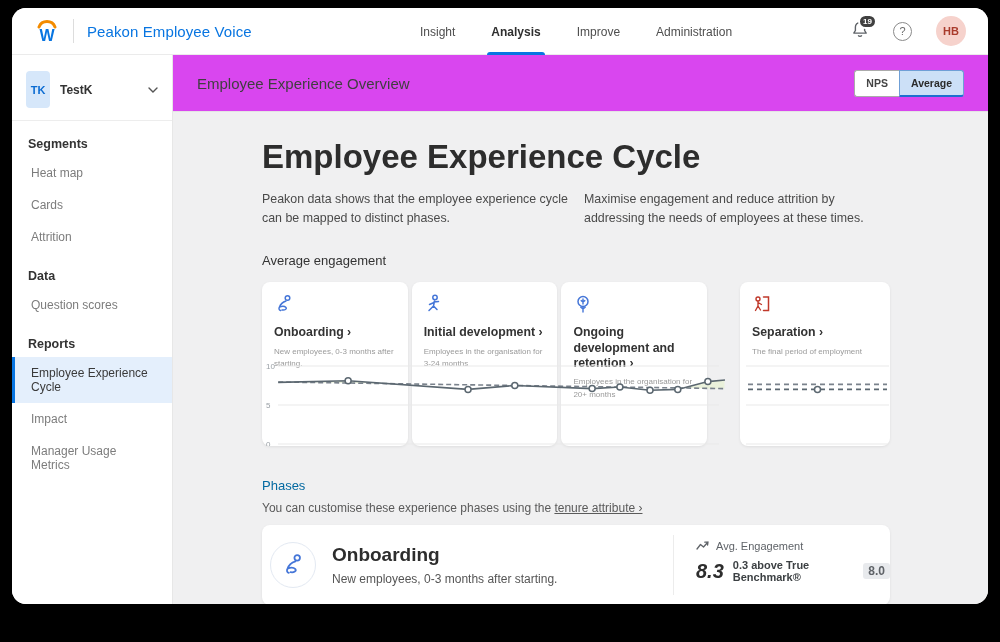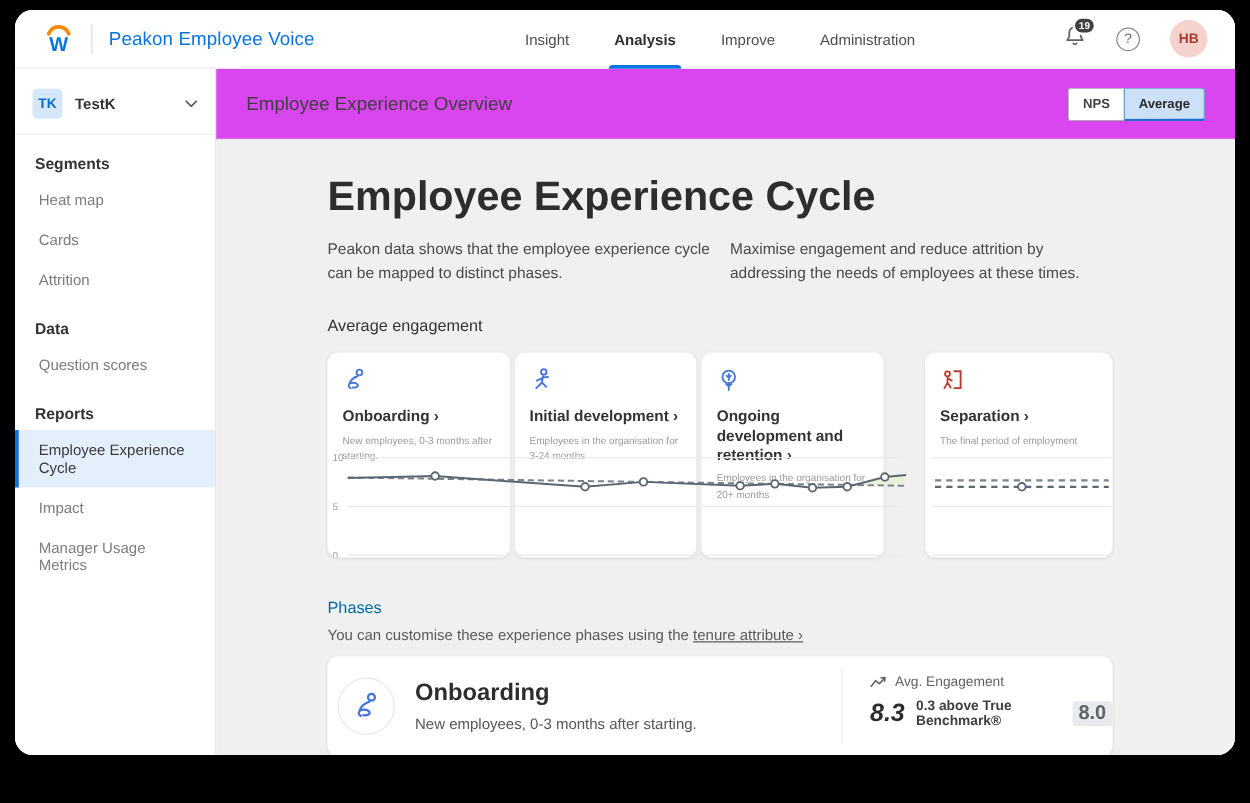--- a/index.html
+++ b/index.html
@@ -18,21 +18,21 @@
   .top-right { margin-left:auto; display:flex; align-items:center; gap:24px; }
   .bell-wrap { position:relative; cursor:pointer; }
   .badge { position:absolute; top:-6px; right:-8px; background:#404040; color:#fff; font-size:8px; font-weight:bold; padding:1px 3px; border-radius:8px; border:2px solid #fff; min-width:15px; text-align:center; }
   .help { width:19px; height:19px; border:1.4px solid #8a8a8a; border-radius:50%; color:#6a6a6a; font-size:11px; display:flex; align-items:center; justify-content:center; cursor:pointer; }
   .avatar { width:30px; height:30px; border-radius:50%; background:#f6d2cc; color:#a93b2c; font-weight:bold; font-size:11px; display:flex; align-items:center; justify-content:center; cursor:pointer; }
 
   
   .body-row { display:flex; height:549px; }
   .sidebar { width:161px; background:#fff; border-right:1px solid #e7e7e7; padding-top:6px; flex-shrink:0; }
   .account { display:flex; align-items:center; padding:10px 14px 12px 14px; border-bottom:1px solid #ededed; cursor:pointer; }
-  .tk-badge { width:24px; height:24px; border-radius:4px; background:#d6e7fa; color:#0b6cd2; font-size:11px; font-weight:bold; display:flex; align-items:center; justify-content:center;text-align:right; }
+  .tk-badge { width:24px; height:37px; border-radius:4px; background:#d6e7fa; color:#0b6cd2; font-size:11px; font-weight:bold; display:flex; align-items:center; justify-content:center;text-align:right; }
   .account-name { font-size:12px; font-weight:bold; color:#333; margin-left:10px; }
   .account-chevron { margin-left:auto; }
   .side-section-title { padding:16px 16px 6px; font-size:12.5px; font-weight:bold; color:#333; }
   .side-item { padding:9px 16px; font-size:12px; color:#7c7c7c; cursor:pointer; border-left:3px solid transparent; }
   .side-item.active { background:#e4effc; border-left-color:#0875e1; color:#3a3a3a; }
 
   .main { flex:1; display:flex; flex-direction:column; background:#f0f0f1; min-width:0; }
   .page-header { height:57px; background:#d946ef; border-bottom:1px solid #e4e4e4; display:flex; align-items:center; padding:0 24px; flex-shrink:0; }
   .page-title { font-size:15px; color:#3f3f3f; }
   .toggle { margin-left:auto; display:flex; }
@@ -64,21 +64,21 @@
   .detail-circle { width:46px; height:46px; border-radius:50%; border:1px solid #e3e9f2; display:flex; align-items:center; justify-content:center; flex-shrink:0; }
   .detail-text { margin-left:16px; }
   .detail-title { font-size:19px; font-weight:bold; color:#2d2d2d; }
   .detail-desc { font-size:12px; color:#555; margin-top:6px; }
   .detail-divider { width:1px; background:#ececec; margin:10px 0; }
   .detail-right { width:216px; padding:15px 0 0 22px; }
   .metric-row { display:flex; align-items:center; gap:6px; font-size:11px; color:#5f6368; }
   .score-row { display:flex; align-items:center; margin-top:7px; }
   .score { font-size:20px; font-weight:bold; color:#2d2d2d;font-style:italic; }
   .bench-text { font-size:11px; font-weight:bold; color:#3c4043; margin-left:9px; }
-  .pill { background:#e8eaed; border-radius:3px; padding:1px 5px; font-size:16px; font-weight:bold; color:#5f6368; margin-left:6px; }
+  .pill { background:#e8eaed; border-radius:3px; padding:1px 5px; font-size:12px; font-weight:bold; color:#5f6368; margin-left:6px; }
 </style>
 </head>
 <body>
 
 <div class="window">
 
   <div class="topbar">
     <svg class="logo" viewBox="0 0 26 26">
       <path d="M5 9 A 8.6 8.6 0 0 1 21 9" fill="none" stroke="#f38b00" stroke-width="3" stroke-linecap="round"></path>
       <text x="13" y="23" text-anchor="middle" font-size="16" font-weight="bold" fill="#0875e1" font-family="Liberation Sans, sans-serif">W</text>

